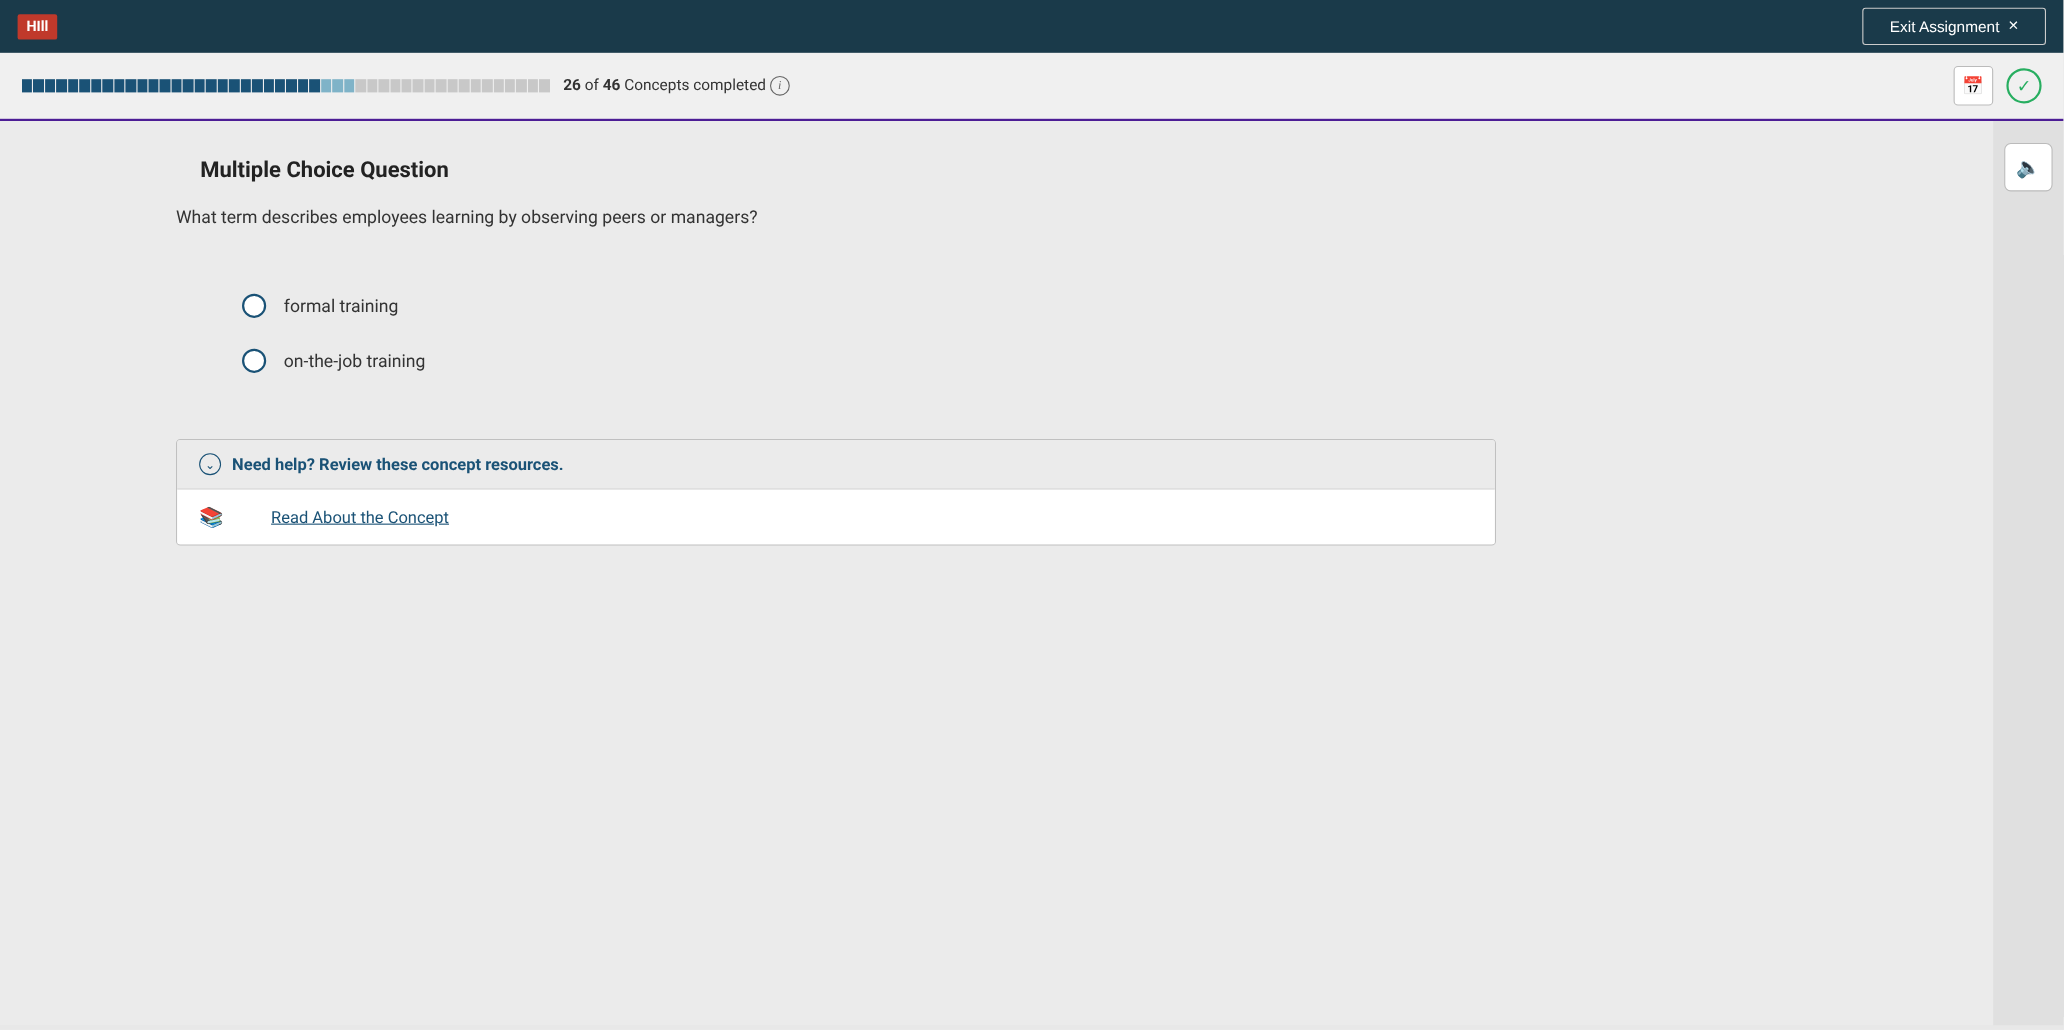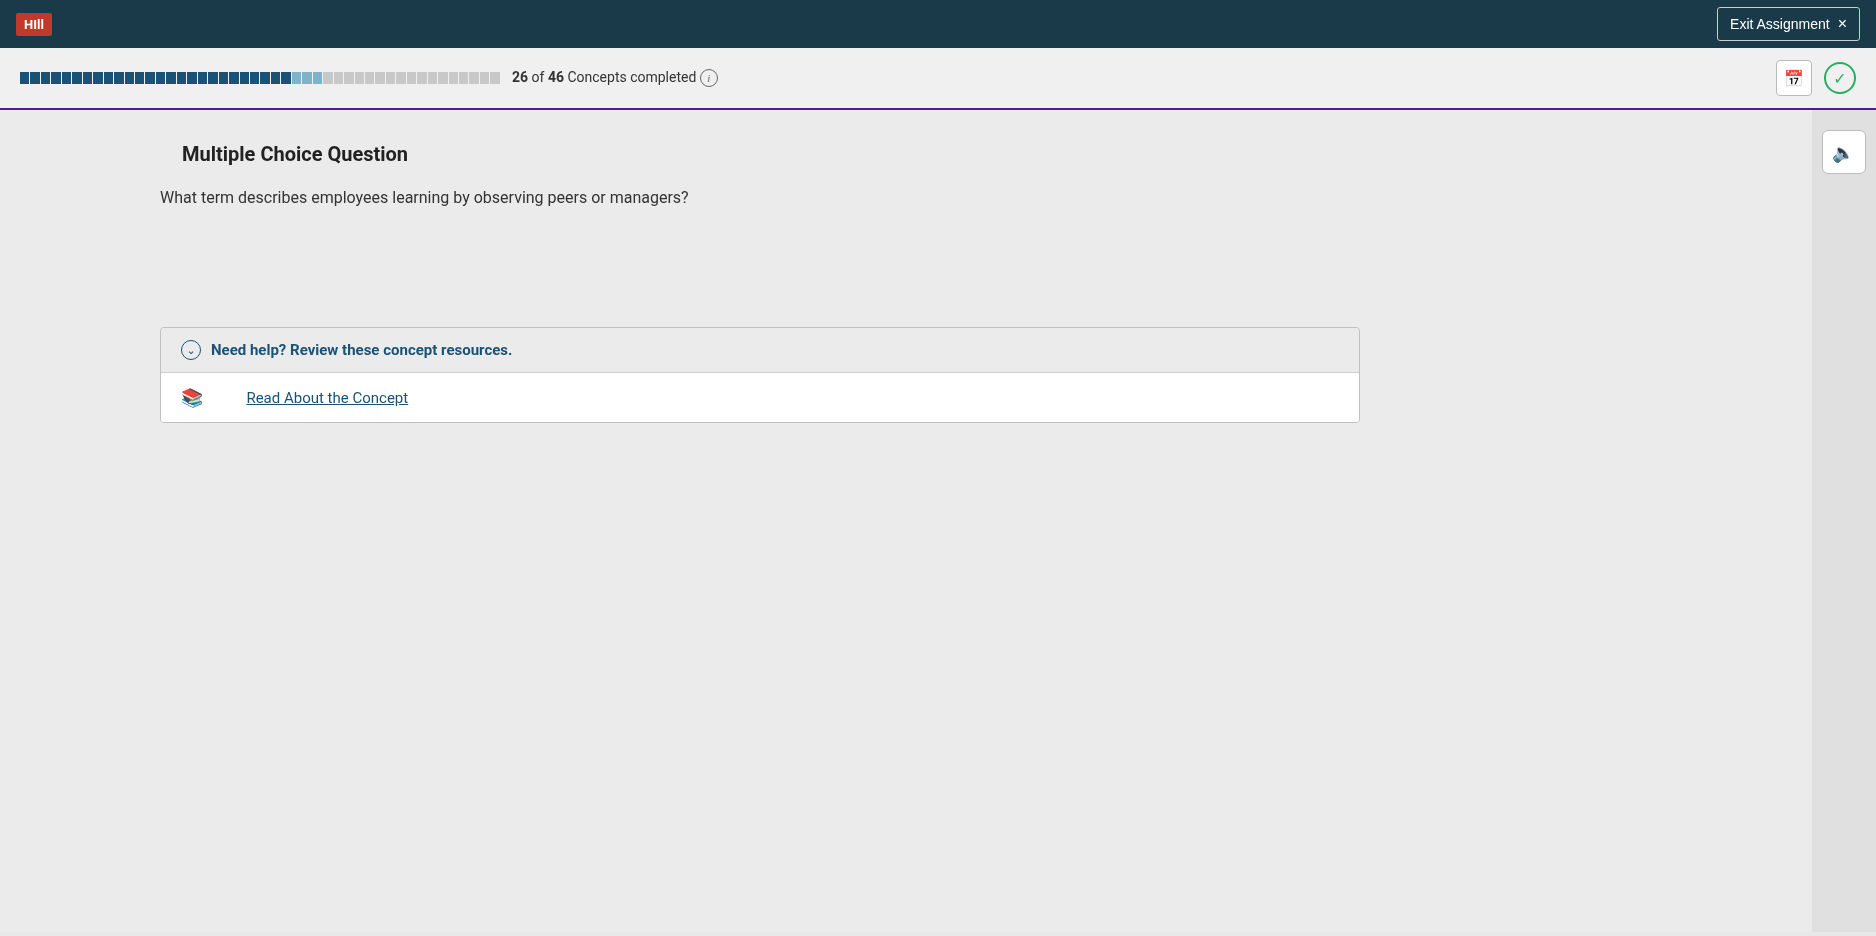--- a/index.html
+++ b/index.html
@@ -28,21 +28,21 @@
       font-weight: bold;
       font-size: 13px;
       padding: 4px 8px;
       border-radius: 2px;
     }
 
     .exit-assignment-btn {
       background: transparent;
       border: 1.5px solid #ccc;
       color: white;
-      padding: 8px 12px;
+      padding: 8px 24px;
       font-size: 14px;
       cursor: pointer;
       border-radius: 3px;
       display: flex;
       align-items: center;
       gap: 8px;
     }
 
     .exit-assignment-btn .close-x {
       font-size: 16px;
@@ -383,20 +383,32 @@
 </div>
 
 <div class="main-content">
 
   <div class="question-area">
 
     <div class="question-type">Multiple Choice Question</div>
     <div class="question-text">What term describes employees learning by observing peers or managers?</div>
 
     <ul class="options-list">
+      <li class="option-item">
+        <div class="radio-outer">
+          <div class="radio-inner"></div>
+        </div>
+        <span class="option-label">formal training</span>
+      </li>
+      <li class="option-item">
+        <div class="radio-outer">
+          <div class="radio-inner"></div>
+        </div>
+        <span class="option-label">on-the-job training</span>
+      </li>
     </ul>
 
     <div class="help-section">
       <div class="help-header">
         <div class="help-chevron">⌄</div>
         <span class="help-title">Need help? Review these concept resources.</span>
       </div>
       <div class="help-body">
         <span class="read-icon">📚</span>
         <span class="read-link">Read About the Concept</span>

